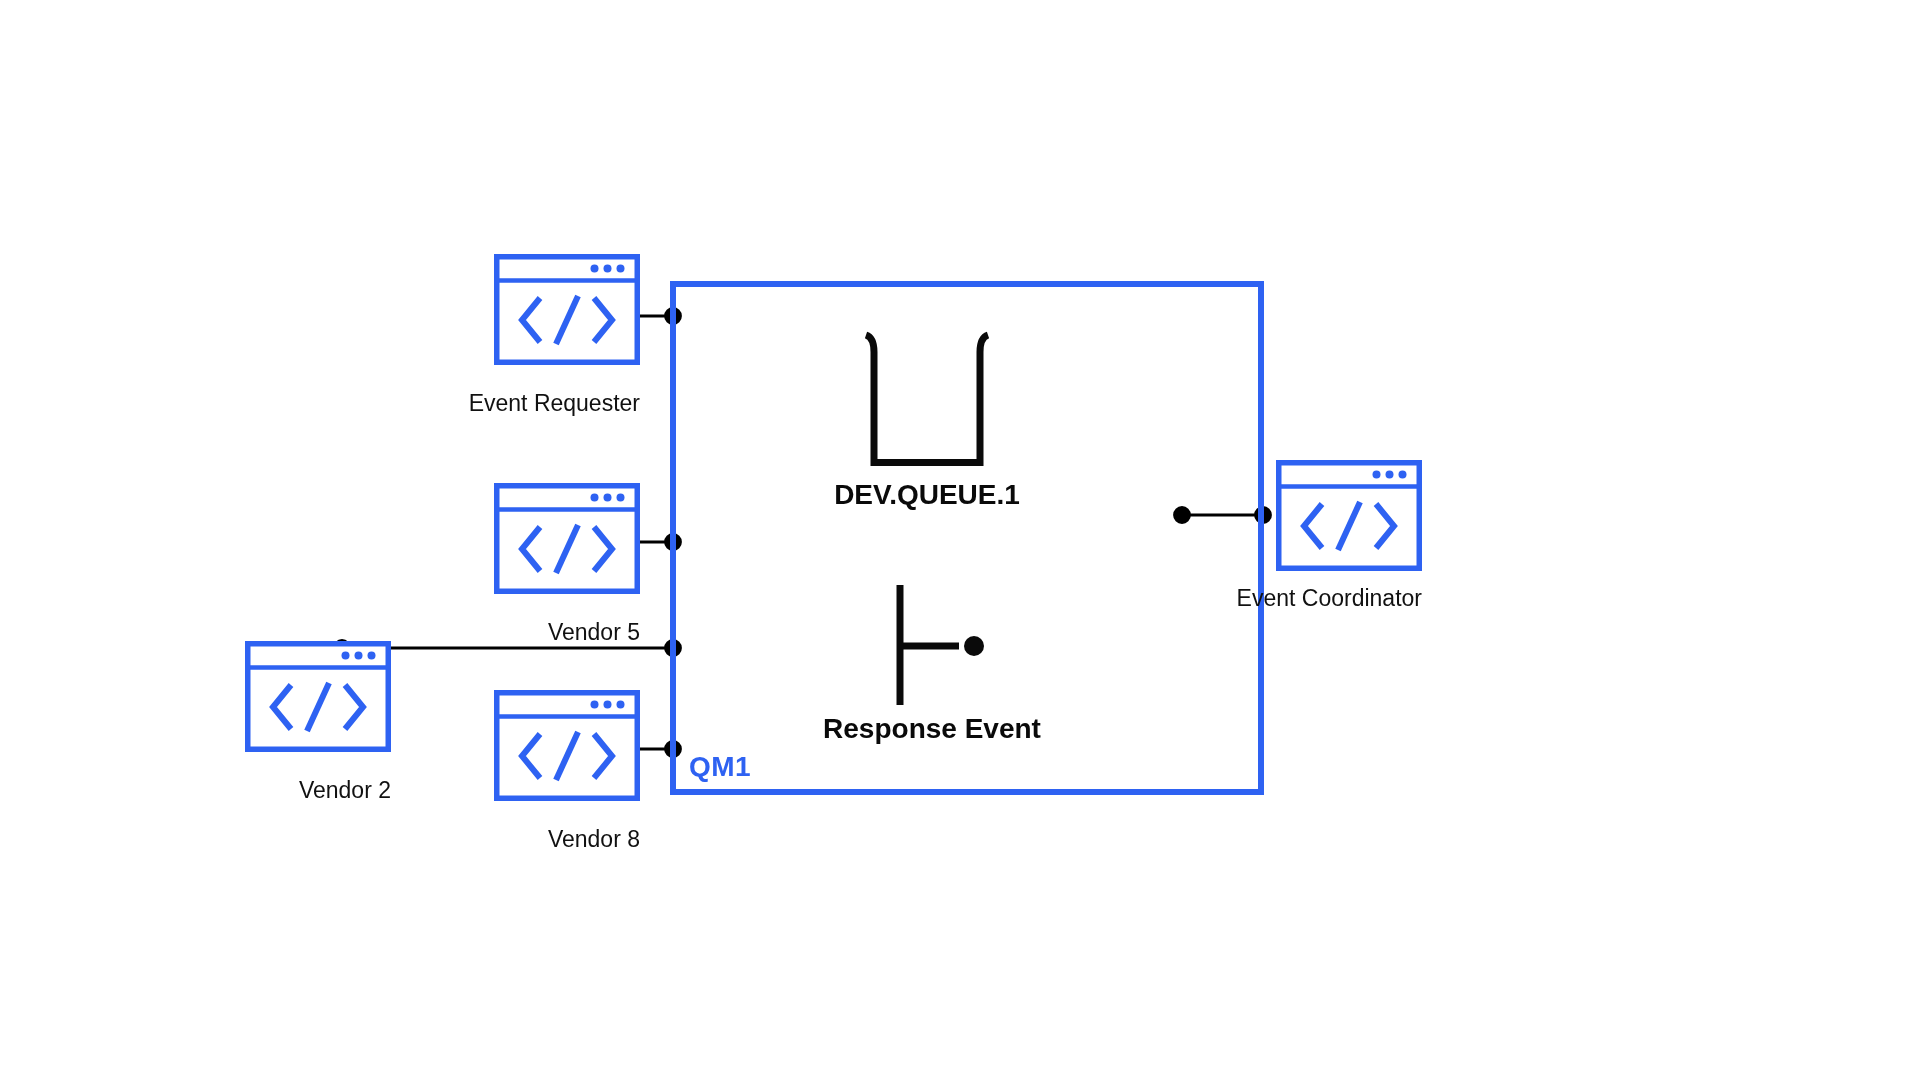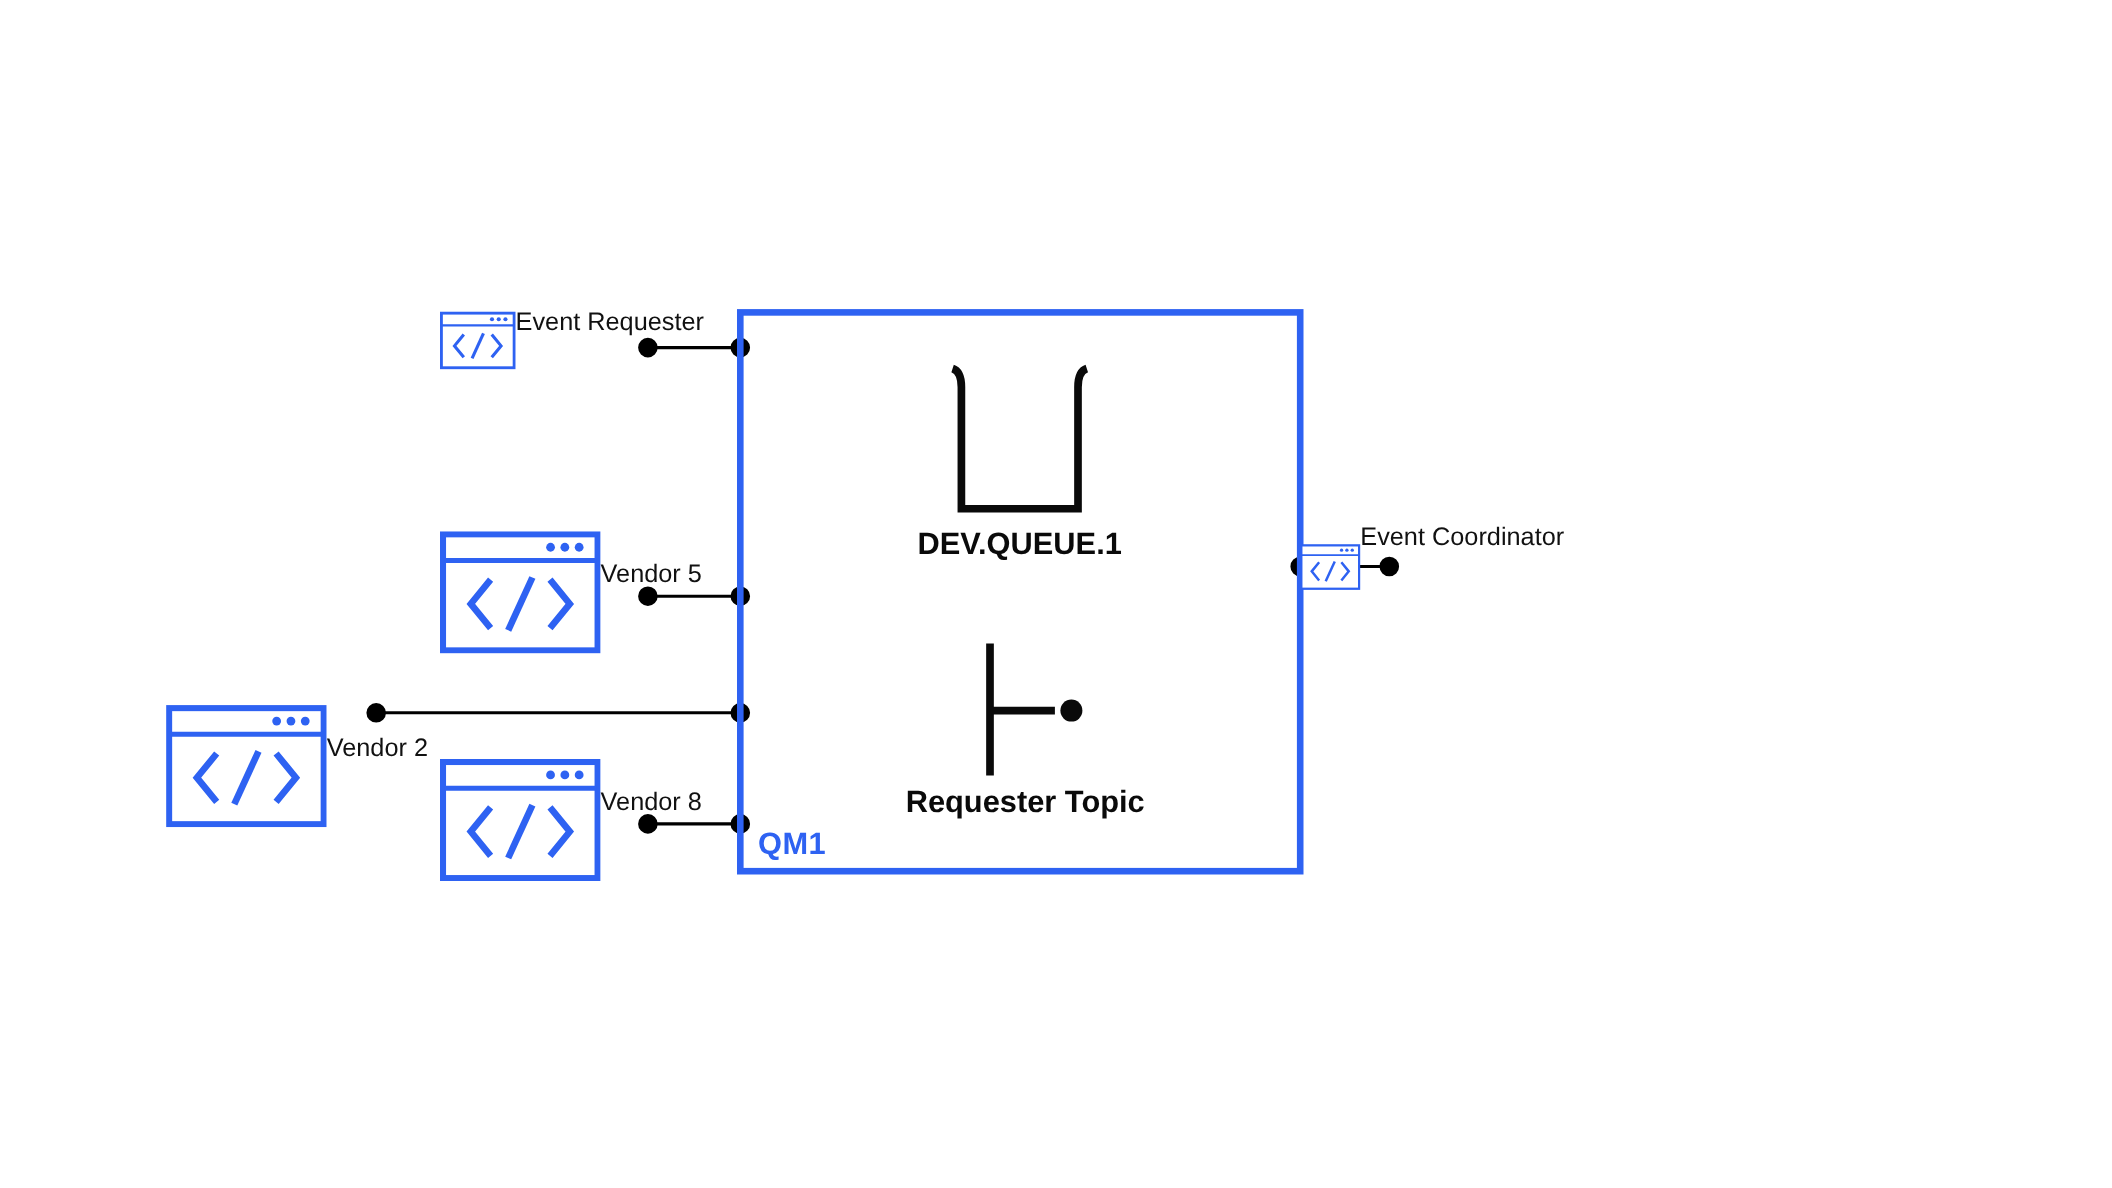--- a/index.html
+++ b/index.html
@@ -20,42 +20,42 @@
     left: 0; top: 0;
     width: 1920px;
     height: 1080px;
     pointer-events: none;
   }
   
   .qm-box {
     position: absolute;
     left: 670px;
     top: 281px;
-    width: 515px;
+    width: 594px;
     height: 514px;
     border: 6px solid #2e62f2;
     box-sizing: border-box;
     background: transparent;
   }
   .qm-label {
     position: absolute;
     left: 13px;
     bottom: 6px;
     color: #2e62f2;
     font-size: 28px;
     font-weight: bold;
     letter-spacing: 0.5px;
   }
   
   .app-node {
     position: absolute;
     width: 240px;
     display: flex;
-    flex-direction: row;
-    align-items: flex-start;
+    flex-direction: column;
+    align-items: flex-end;
   }
   .app-node svg.app-icon { display: block; }
   .app-label {
     margin-top: 25px;
     font-size: 23px;
     color: #111111;
     white-space: nowrap;
     text-align: center;
   }
   .n-event-requester   { left: 400px;  top: 254px; }
@@ -128,21 +128,21 @@
   </div>
 
   <div class="mq-node n-topic">
     <div class="topic-icon-wrap">
       <svg width="95" height="128" viewBox="0 0 95 128">
         <line x1="7" y1="2" x2="7" y2="122" stroke="#0a0a0a" stroke-width="7"></line>
         <line x1="7" y1="63" x2="66" y2="63" stroke="#0a0a0a" stroke-width="7"></line>
         <circle cx="81" cy="63" r="10" fill="#0a0a0a"></circle>
       </svg>
     </div>
-    <div class="mq-label">Requester Topic</div>
+    <div class="mq-label">Response Event</div>
   </div>
 
   <div class="app-node n-event-requester">
     <svg class="app-icon" width="146" height="111" viewBox="0 0 146 111">
       <rect x="2.75" y="2.75" width="140.5" height="105.5" fill="#ffffff" stroke="#2e62f2" stroke-width="5.5"></rect>
       <line x1="4" y1="26.5" x2="142" y2="26.5" stroke="#2e62f2" stroke-width="4.5"></line>
       <circle cx="100.5" cy="14.5" r="4" fill="#2e62f2"></circle>
       <circle cx="113.5" cy="14.5" r="4" fill="#2e62f2"></circle>
       <circle cx="126.5" cy="14.5" r="4" fill="#2e62f2"></circle>
       <g stroke="#2e62f2" stroke-width="6" fill="none" stroke-linejoin="miter" stroke-linecap="butt">

